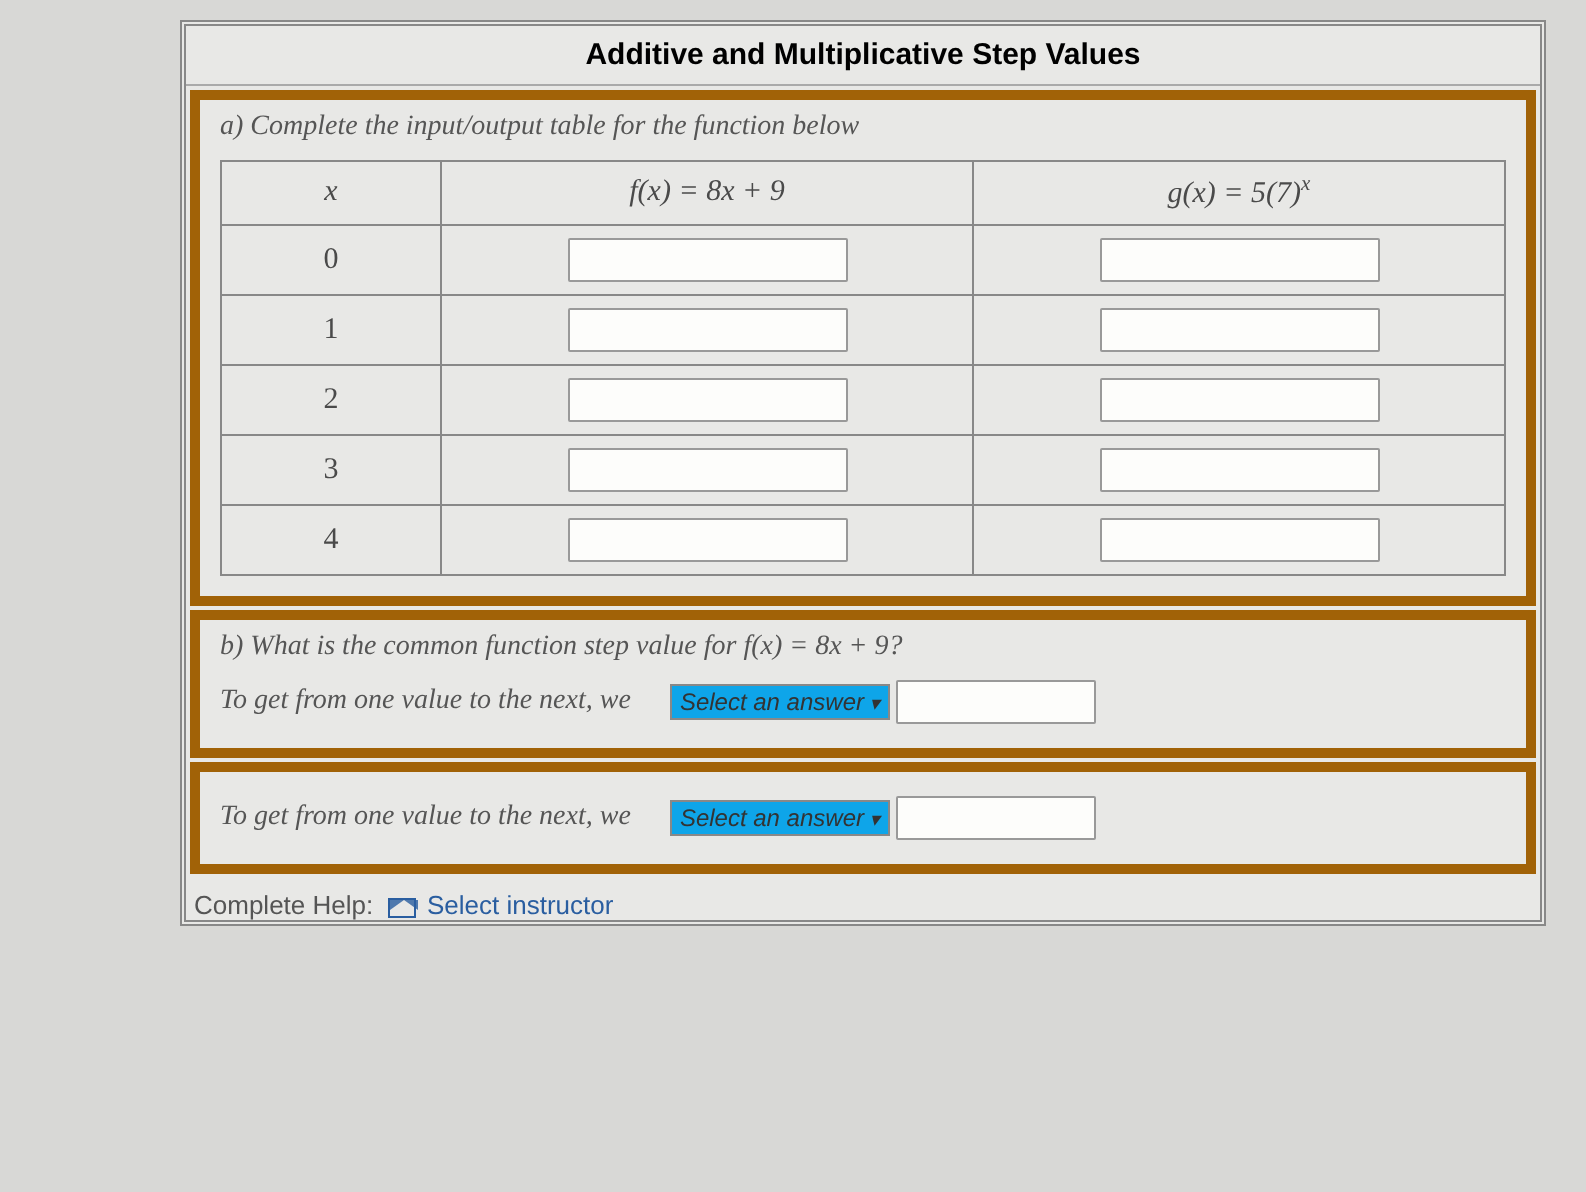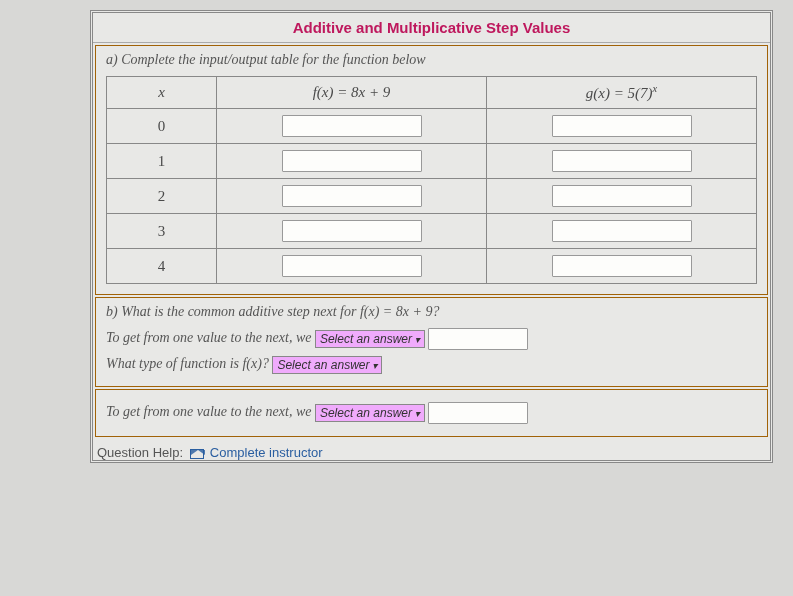--- a/index.html
+++ b/index.html
@@ -14,26 +14,26 @@
 }
 .outer {
   border: 3px double #888;
   background: #e8e8e6;
 }
 .title {
   text-align: center;
   font-family: Arial, sans-serif;
   font-weight: bold;
   font-size: 15px;
-  color: #be185d;
+  color: #000000;
   padding: 6px 0;
   border-bottom: 1px solid #aaa;
 }
 .section {
-  border: 1px solid #a16207;
+  border: 5px solid #a16207;
   margin: 2px;
   padding: 6px 10px;
 }
 .prompt {
   font-style: italic;
   color: #555;
   font-size: 14px;
   margin-bottom: 8px;
 }
 table.io {
@@ -62,26 +62,27 @@
   height: 22px;
   border: 1px solid #999;
   background: #fdfdfb;
   border-radius: 1px;
   vertical-align: middle;
 }
 .shortbox { width: 100px; }
 .selectbox {
   display: inline-block;
   border: 1px solid #888;
-  background: #f0abfc;
+  background: #0ea5e9;
   font-family: Arial, sans-serif;
   font-size: 12px;
   padding: 1px 4px;
   color: #333;
   vertical-align: middle;
+  margin-left: 16px;
 }
 .selectbox::after {
   content: " \25BE";
   font-size: 10px;
 }
 .line { margin: 6px 0; }
 .help {
   font-family: Arial, sans-serif;
   font-size: 13px;
   color: #555;
@@ -149,39 +150,35 @@
         <td class="xcol">4</td>
         <td><span class="inputbox"></span></td>
         <td><span class="inputbox"></span></td>
       </tr>
     </tbody>
       </table>
   </div>
 
   <div class="section">
     <div class="prompt">
-      <span>b) What is the common additive step next for </span><span class="math">f(x) = 8x + 9</span><span>?</span>
+      <span>b) What is the common function step value for </span><span class="math">f(x) = 8x + 9</span><span>?</span>
     </div>
     <div class="line prompt">
       <span>To get from one value to the next, we </span>
       <span class="selectbox">Select an answer</span>
       <span class="inputbox shortbox"></span>
-    </div>
-    <div class="line prompt">
-      <span>What type of function is </span><span class="math">f(x)</span><span>? </span>
-      <span class="selectbox">Select an answer</span>
     </div>
   </div>
 
   <div class="section">
     <div class="line prompt">
       <span>To get from one value to the next, we </span>
       <span class="selectbox">Select an answer</span>
       <span class="inputbox shortbox"></span>
     </div>
   </div>
 
   <div class="help">
-    <span>Question Help:</span>
+    <span>Complete Help:</span>
     &nbsp;<span class="mail"></span>
-    <a href="#">Complete instructor</a>
+    <a href="#">Select instructor</a>
   </div>
 </div>
 
 </body></html>

